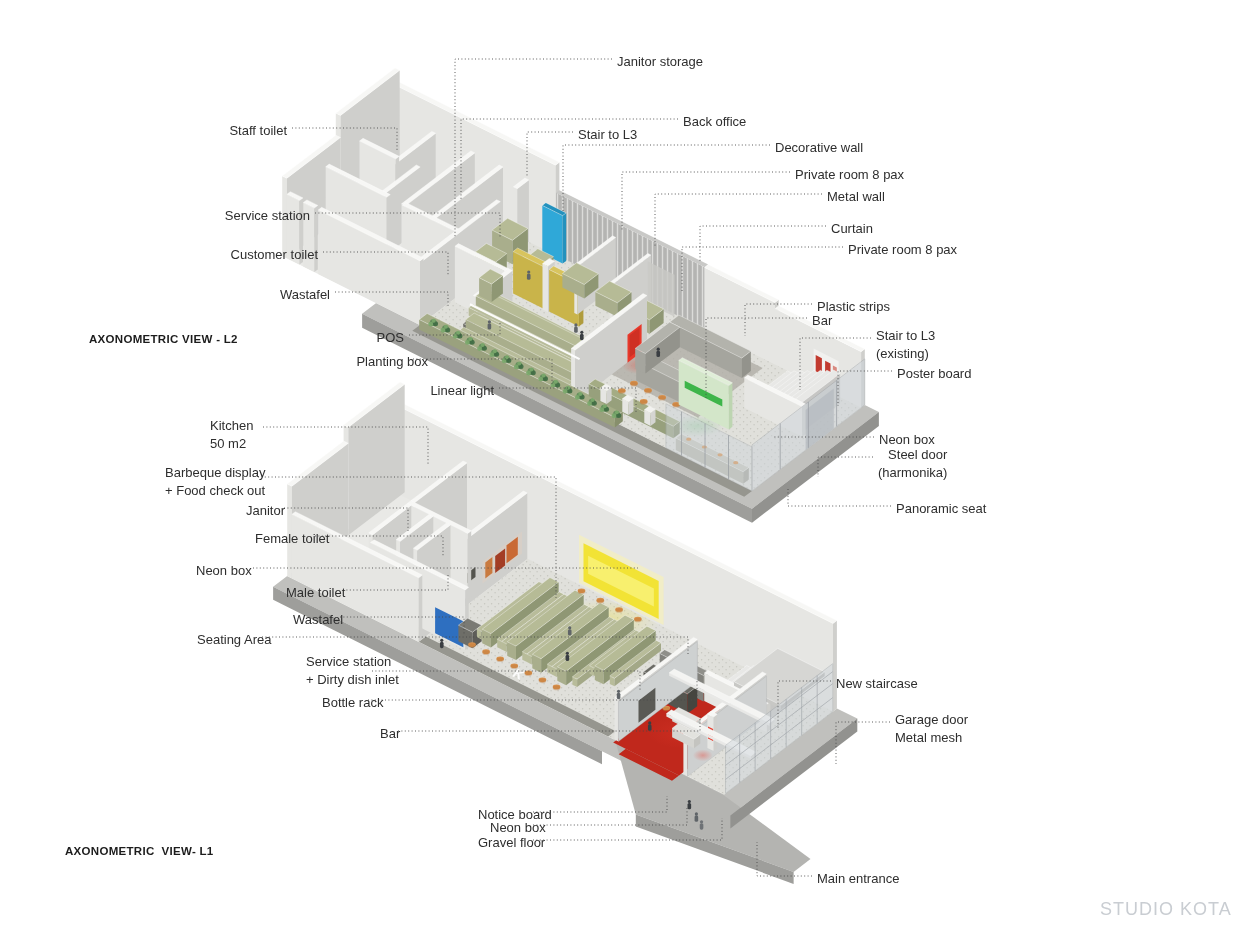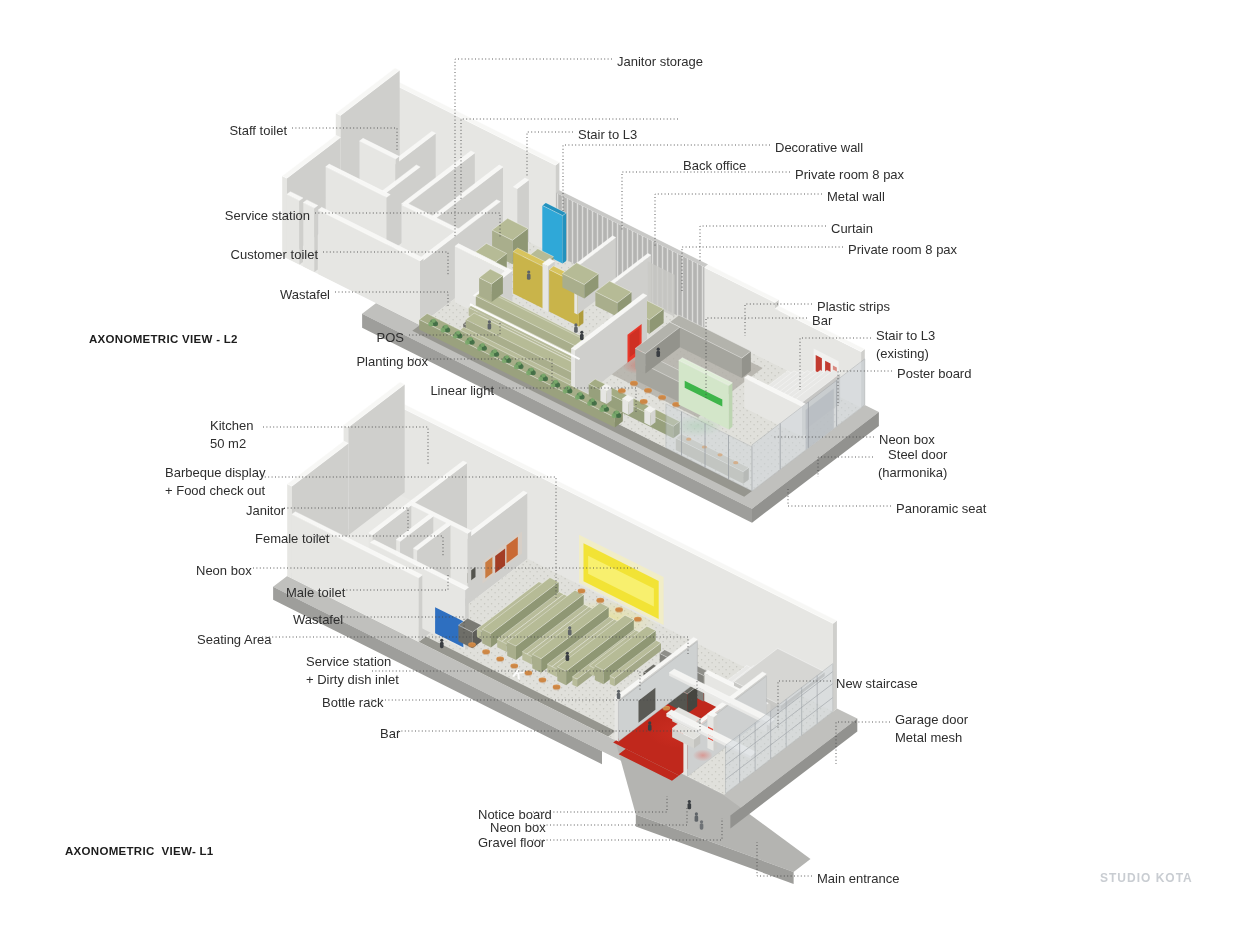--- a/index.html
+++ b/index.html
@@ -2,21 +2,21 @@
 <html><head>
 <meta charset="utf-8">
 <style>
   html,body{margin:0;padding:0;background:#fff;}
   #stage{position:relative;width:1250px;height:937px;background:#ffffff;overflow:hidden;
          font-family:"Liberation Sans","DejaVu Sans",sans-serif;}
   #plan-wrap{position:absolute;left:0;top:0;width:1250px;height:937px;}
   .view-title{position:absolute;font-size:11.5px;font-weight:bold;color:#1c1c1c;letter-spacing:.3px;white-space:pre;}
   .ann{position:absolute;font-size:13px;color:#2e2e2e;line-height:1.4;white-space:pre-line;}
   .ann.r{transform:translateX(-100%);text-align:right;}
-  #watermark{position:absolute;font-size:12px;font-weight:bold;color:#c9cdd2;letter-spacing:1px;}
+  #watermark{position:absolute;font-size:18px;font-weight:normal;color:#c9cdd2;letter-spacing:1px;margin-top:28px;}
 </style>
 </head>
 <body>
 
 <div id="stage">
   <div id="plan-wrap">
     <svg id="plan" width="1250" height="937" viewBox="0 0 1250 937">
         <defs>
           <pattern id="grav" width="7" height="7" patternUnits="userSpaceOnUse">
             <circle cx="1.6" cy="1.7" r=".8" fill="#c6c6c0"></circle>
@@ -598,21 +598,21 @@
         <polyline points="533,825 687,825 687,808" fill="none" stroke="#4a4a4a" stroke-width="0.9" stroke-dasharray="1,2.4"></polyline>
         <polyline points="533,840 722,840 722,818" fill="none" stroke="#4a4a4a" stroke-width="0.9" stroke-dasharray="1,2.4"></polyline>
         <polyline points="812,876 757,876 757,842" fill="none" stroke="#4a4a4a" stroke-width="0.9" stroke-dasharray="1,2.4"></polyline>
       </svg>
   </div>
   <div class="view-title" style="left: 65px; top: 333px; margin-left: 24px;">AXONOMETRIC VIEW - L2</div>
   <div class="view-title" style="left: 65px; top: 845px;">AXONOMETRIC  VIEW- L1</div>
   <div id="labels">
       <div class="ann" style="left: 617px; top: 53px; color: rgb(46, 46, 46);">Janitor storage</div>
       <div class="ann r" style="left: 287px; top: 122px; color: rgb(46, 46, 46);">Staff toilet</div>
-      <div class="ann" style="left: 683px; top: 113px; color: rgb(46, 46, 46); margin-top: 44px;">Back office</div>
+      <div class="ann" style="left: 683px; top: 113px; color: rgb(46, 46, 46);">Back office</div>
       <div class="ann" style="left: 578px; top: 126px; color: rgb(46, 46, 46);">Stair to L3</div>
       <div class="ann" style="left: 775px; top: 139px; color: rgb(46, 46, 46);">Decorative wall</div>
       <div class="ann" style="left: 795px; top: 166px; color: rgb(46, 46, 46);">Private room 8 pax</div>
       <div class="ann" style="left: 827px; top: 188px; color: rgb(46, 46, 46);">Metal wall</div>
       <div class="ann" style="left: 831px; top: 220px; color: rgb(46, 46, 46);">Curtain</div>
       <div class="ann" style="left: 848px; top: 241px; color: rgb(46, 46, 46);">Private room 8 pax</div>
       <div class="ann r" style="left: 310px; top: 207px; color: rgb(46, 46, 46);">Service station</div>
       <div class="ann r" style="left: 318px; top: 246px; color: rgb(46, 46, 46);">Customer toilet</div>
       <div class="ann r" style="left: 330px; top: 286px; color: rgb(46, 46, 46);">Wastafel</div>
       <div class="ann" style="left: 817px; top: 298px; color: rgb(46, 46, 46);">Plastic strips</div>

